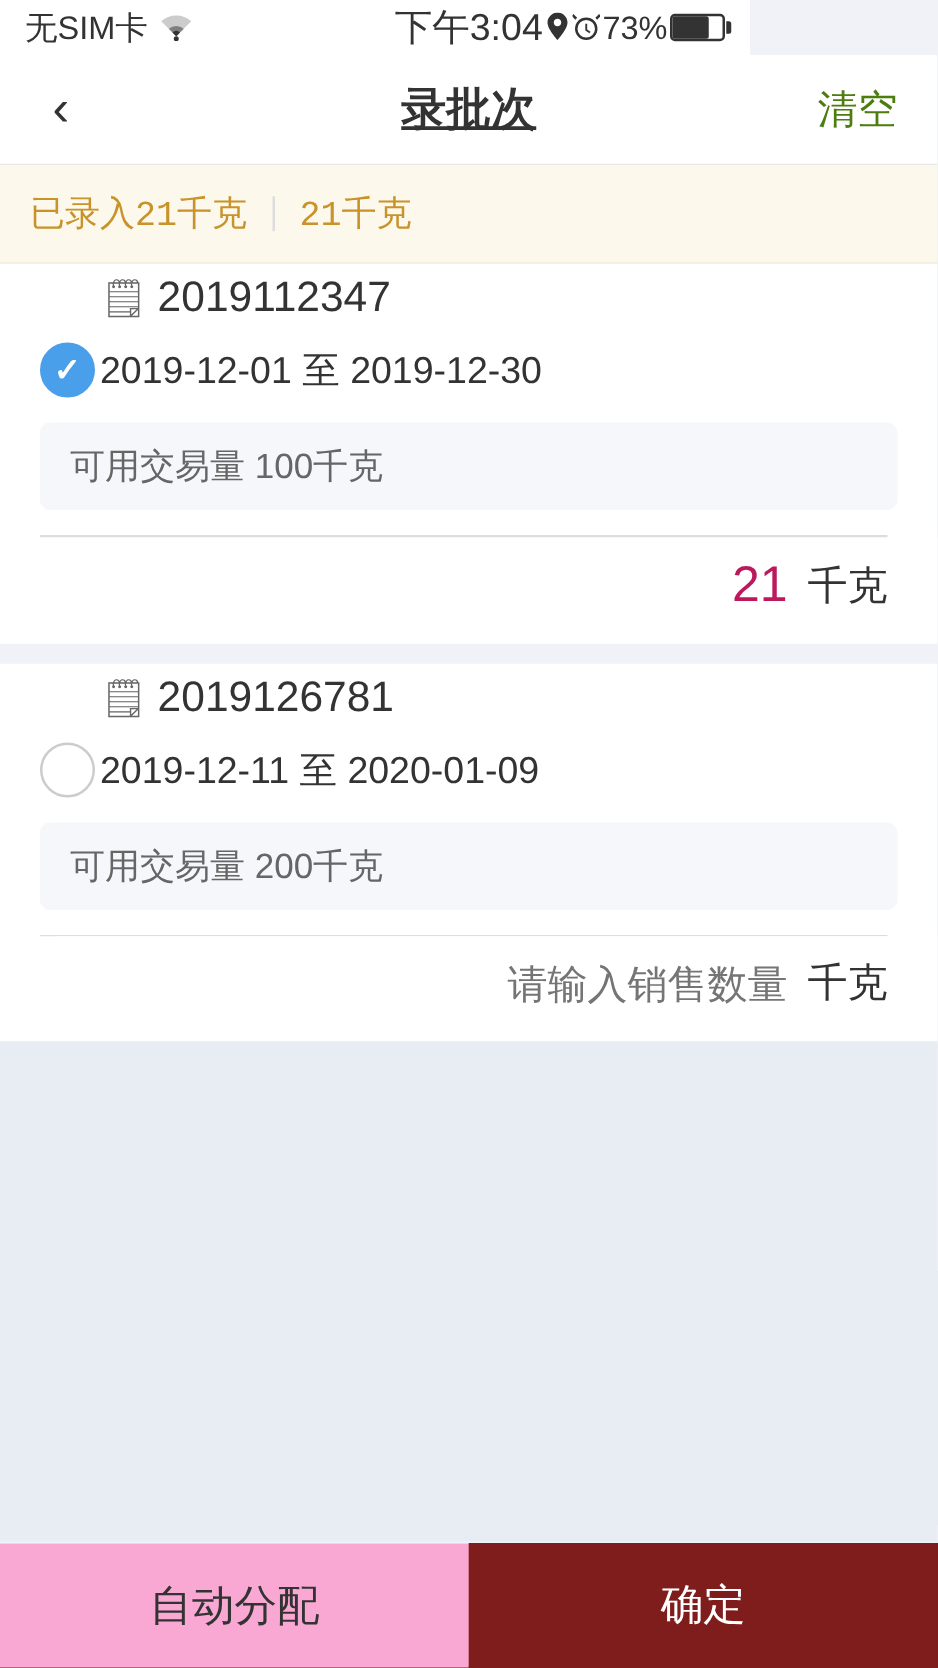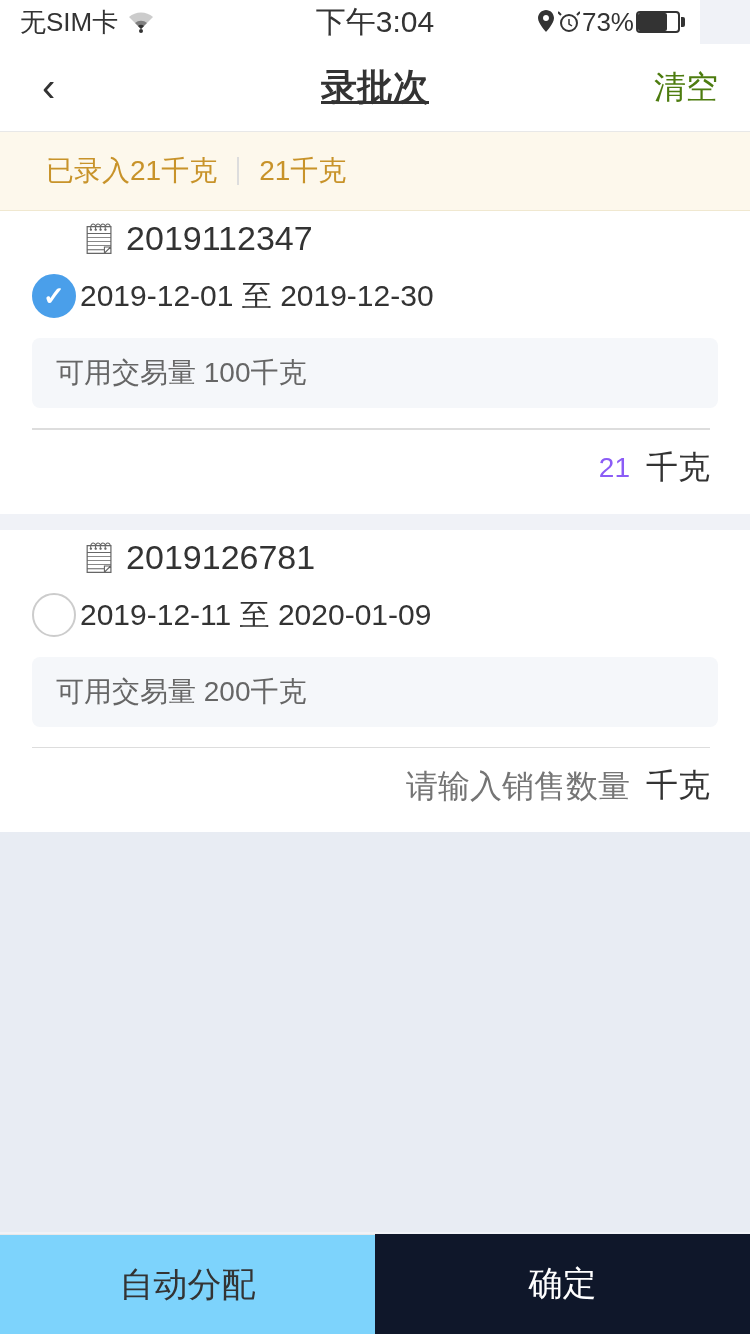--- a/index.html
+++ b/index.html
@@ -8,21 +8,21 @@
       width: 750px;
       min-height: 1334px;
       font-family: -apple-system, "PingFang SC", "Helvetica Neue", Arial, sans-serif;
       background: #f0f2f7;
       font-size: 32px;
       color: #333;
     }
 
     
     .status-bar {
-      width: 700px;
+      width: 600px;
       height: 44px;
       background: #fff;
       display: flex;
       align-items: center;
       justify-content: space-between;
       padding: 0 20px;
       font-size: 26px;
       color: #333;
     }
     .status-bar-left {
@@ -100,25 +100,26 @@
     }
     .nav-clear {
       font-size: 32px;
       color: #4d7c0f;
       cursor: pointer;
     }
 
     
     .info-banner {
       background: #fdf8ec;
-      padding: 20px 46px;
+      padding: 20px 24px;
       display: flex;
       align-items: center;
       gap: 20px;
       border-bottom: 1px solid #f0e8d0;
+      font-family: Liberation Mono, monospace;
     }
     .info-banner-text {
       font-size: 28px;
       color: #c8932a;
     }
     .info-banner-divider {
       width: 2px;
       height: 28px;
       background: #ddd;
     }
@@ -186,22 +187,22 @@
     
     .amount-row {
       display: flex;
       align-items: center;
       justify-content: flex-end;
       padding: 16px 40px 24px 32px;
       gap: 16px;
       background: #fff;
     }
     .amount-value {
-      font-size: 28px;
-      color: #8b5cf6;
+      font-size: 40px;
+      color: #be185d;
       font-weight: 500;
     }
     .amount-unit {
       font-size: 32px;
       color: #333;
     }
     .amount-underline {
       height: 2px;
       background: #ddd;
       margin: 0 40px 0 32px;
@@ -253,30 +254,30 @@
     .bottom-bar {
       width: 750px;
       height: 100px;
       display: flex;
       position: fixed;
       bottom: 0;
       left: 0;
     }
     .btn-auto {
       flex: 1;
-      background: #7dd3fc;
+      background: #f9a8d4;
       border: none;
       font-size: 34px;
       color: #333;
       cursor: pointer;
       border-top: 1px solid #e8e8e8;
     }
     .btn-confirm {
       flex: 1;
-      background: #0f172a;
+      background: #7f1d1d;
       border: none;
       font-size: 34px;
       color: #fff;
       cursor: pointer;
     }
   </style>
 </head>
 <body>
 
 <div class="status-bar">

